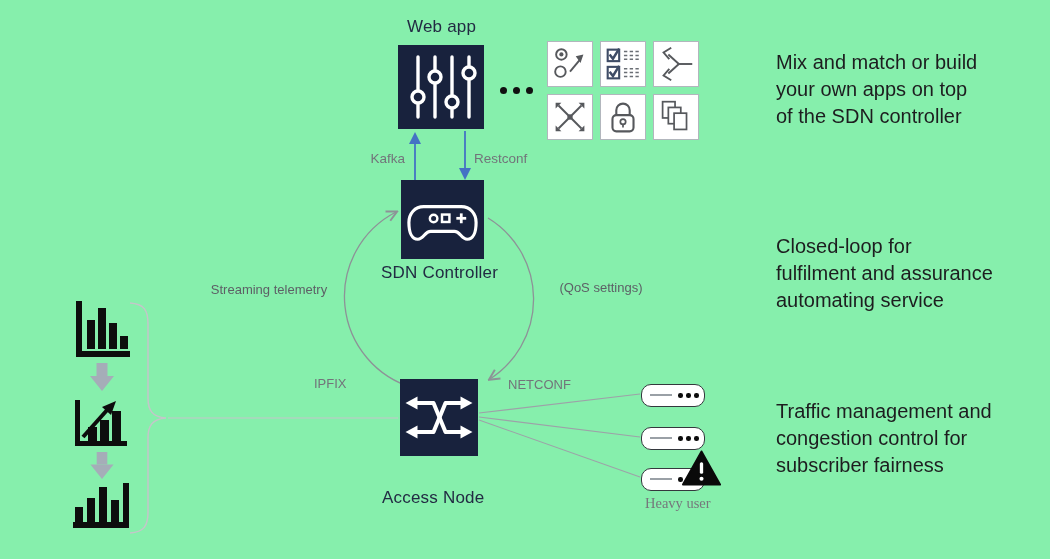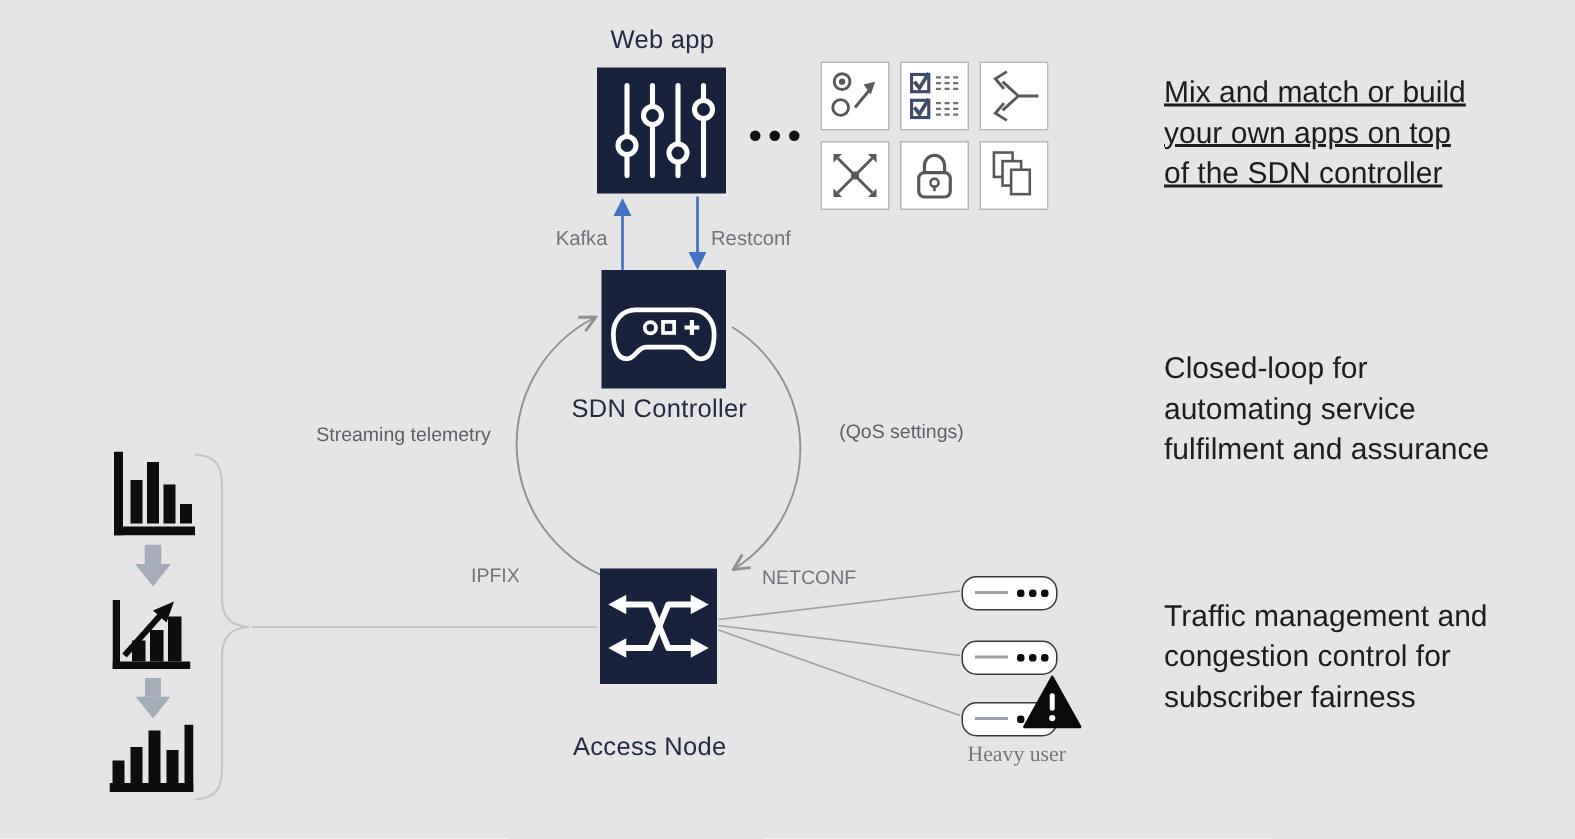--- a/index.html
+++ b/index.html
@@ -1,17 +1,17 @@
 <!DOCTYPE html>
 <html><head>
 <meta charset="utf-8">
 <style>
   html,body{margin:0;padding:0;background:#ffffff;}
   #canvas{
-    position:relative;width:1050px;height:559px;background:#e5e5e5;overflow:hidden;
+    position:relative;width:1050px;height:559px;background:#86efac;overflow:hidden;
     font-family:"Liberation Sans", sans-serif;
   }
   .abs{position:absolute;}
   svg{display:block;}
   
   .node-square{position:absolute;background:#18223D;display:flex;align-items:center;justify-content:center;}
   .node-label{position:absolute;color:#222b43;font-size:17px;letter-spacing:.2px;}
   .node-label.center{text-align:left;}
   
   .proto{position:absolute;color:#72747a;font-size:13.5px;}
@@ -248,29 +248,29 @@
     <span class="mdot" style="left:44px;"></span>
     <span class="mdot" style="left:52px;"></span>
   </div>
   <svg class="abs" style="left:682px;top:449px;" width="39" height="38" viewBox="0 0 40 38">
     <polygon points="20,2 39,36 1,36" fill="#0a0a0a" stroke="#0a0a0a" stroke-width="2" stroke-linejoin="round"></polygon>
     <rect x="18.3" y="13" width="3.4" height="12" rx="1.6" fill="#ffffff"></rect>
     <circle cx="20" cy="30" r="2.1" fill="#ffffff"></circle>
   </svg>
   <div class="heavy-user" style="left:645px;top:495px;font-family:Liberation Serif, serif;">Heavy user</div>
 
-  <div class="annotation" style="left:776px;top:49px;text-decoration:underline;">
+  <div class="annotation" style="left:776px;top:49px;">
     <div>Mix and match or build</div>
     <div>your own apps on top</div>
     <div>of the SDN controller</div>
   </div>
   <div class="annotation" style="left:776px;top:233px;">
     <div>Closed-loop for</div>
+    <div>fulfilment and assurance</div>
     <div>automating service</div>
-    <div>fulfilment and assurance</div>
   </div>
   <div class="annotation" style="left:776px;top:398px;">
     <div>Traffic management and</div>
     <div>congestion control for</div>
     <div>subscriber fairness</div>
   </div>
 
 </div>
 
 </body></html>

